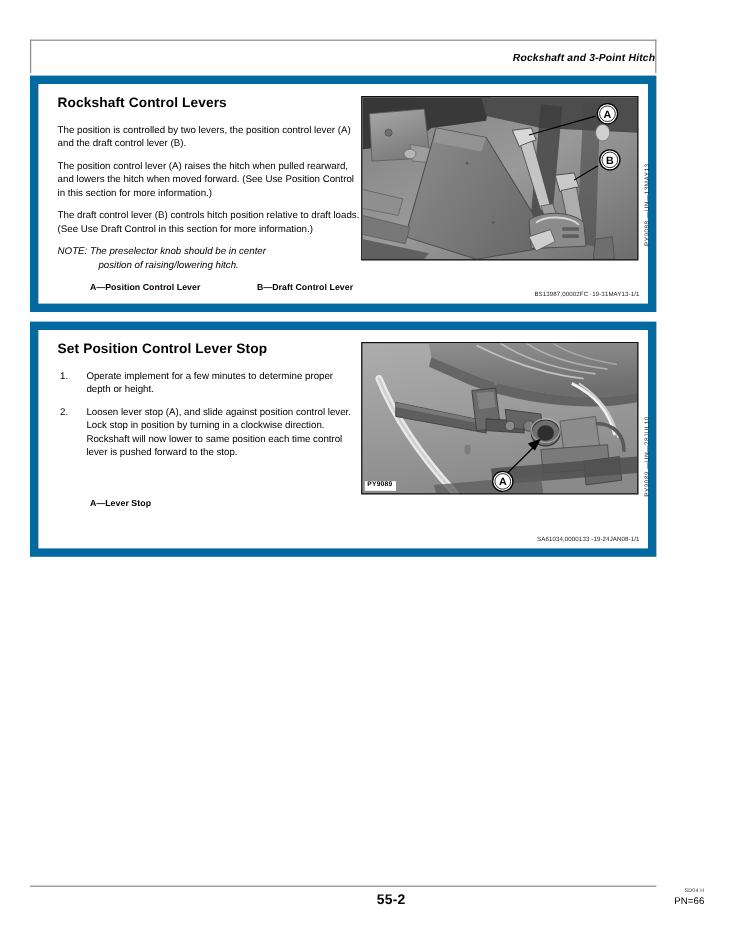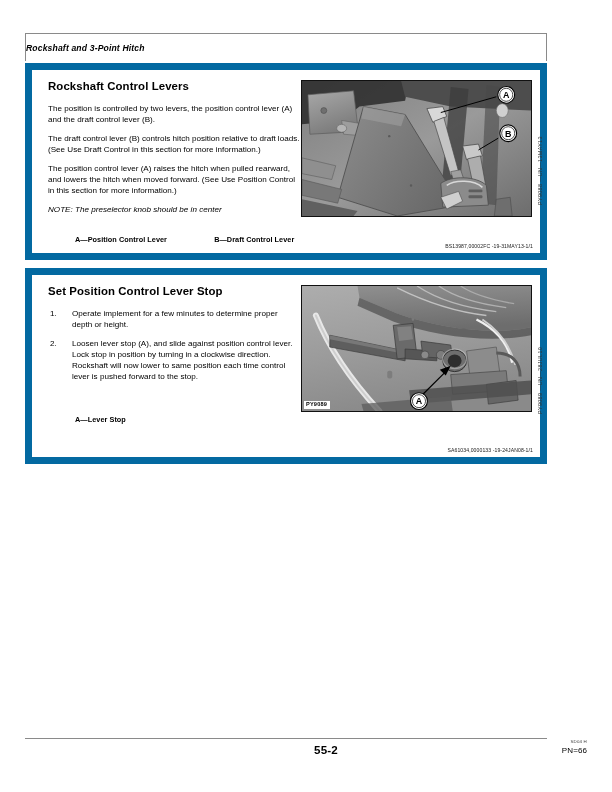--- a/index.html
+++ b/index.html
@@ -27,21 +27,21 @@
     border-right: 1px solid #8a8a8a;
     border-top: 1px solid #8a8a8a;
     border-bottom: none;
     box-sizing: border-box;
   }
   .header-title {
     position: absolute;
     left: 0;
     right: 0;
     top: 9px;
-    text-align: left;
+    text-align: right;
     font-size: 8.6px;
     font-style: italic;
     font-weight: bold;
     letter-spacing: 0.15px;
   }
 
   
   .section {
     position: absolute;
     left: 25px;
@@ -228,26 +228,27 @@
   <div class="header-title">Rockshaft and 3-Point Hitch</div>
 </div>
 
 <div class="section" id="section-1">
   <div class="sec-body">
 
     <div class="textcol">
       <h2 class="sec-heading">Rockshaft Control Levers</h2>
 
       <p class="para">The position is controlled by two levers, the position control lever (A) and the draft control lever (B).</p>
+      <p class="para">The position control lever (A) raises the hitch when pulled rearward, and lowers the hitch when moved forward. (See Use Position Control in this section for more information.)</p>
       <p class="para">The draft control lever (B) controls hitch position relative to draft loads. (See Use Draft Control in this section for more information.)</p>
-      <p class="para">The position control lever (A) raises the hitch when pulled rearward, and lowers the hitch when moved forward. (See Use Position Control in this section for more information.)</p>
 
       <p class="para note">
         <span class="note-first">NOTE:</span>
         <span>The preselector knob should be in center</span>
+        <span class="note-hang">position of raising/lowering hitch.</span>
       </p>
     </div>
 
     <div class="legend" style="top: 165px;">
       <span class="lg-item">A—Position Control Lever</span>
       <span class="lg-gap"></span>
       <span class="lg-item">B—Draft Control Lever</span>
     </div>
 
     <div class="refcode">BS13987,00002FC -19-31MAY13-1/1</div>

